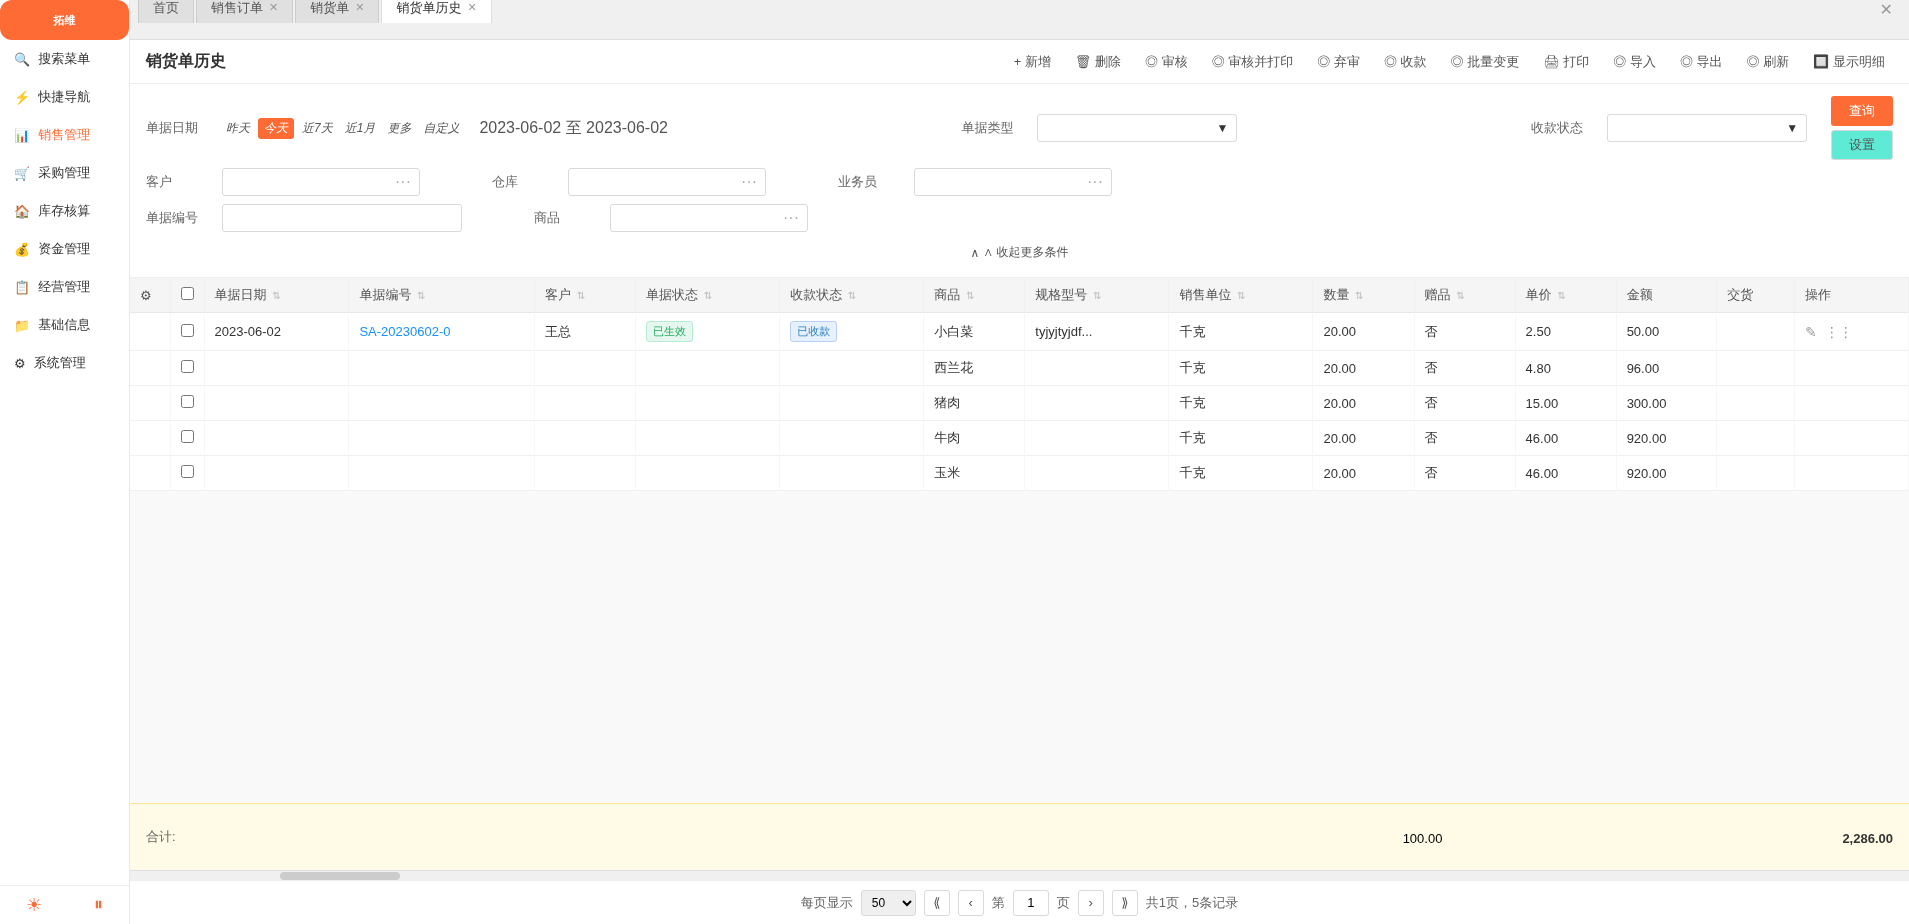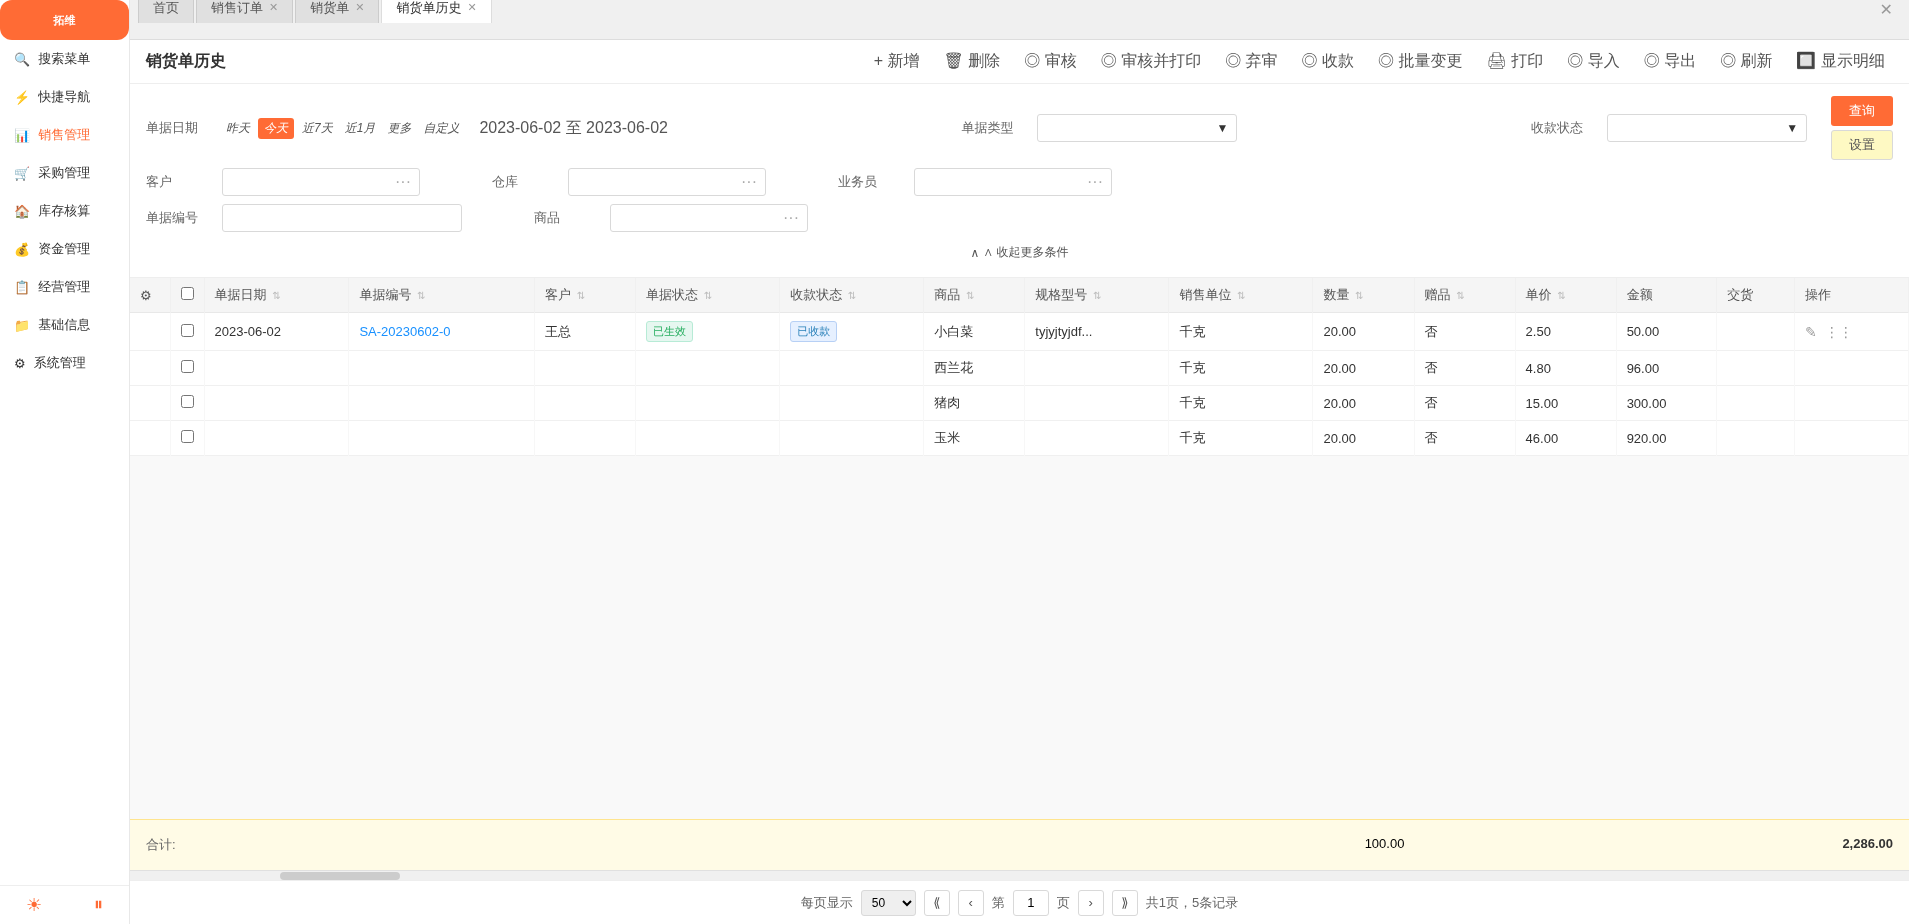--- a/index.html
+++ b/index.html
@@ -99,21 +99,21 @@
       font-size: 16px;
       font-weight: bold;
       color: #333;
       margin-right: auto;
     }
     .toolbar-btn {
       display: flex;
       align-items: center;
       gap: 3px;
       padding: 4px 8px;
-      font-size: 16px;
+      font-size: 13px;
       cursor: pointer;
       color: #555;
       border: none;
       background: none;
     }
 
     
     .filter-area {
       background: #fff;
       padding: 12px 16px;
@@ -240,26 +240,25 @@
     .badge-green { background: #e6f7f0; color: #27ae60; border: 1px solid #b7ebd6; }
     .badge-blue { background: #e6f0ff; color: #2980b9; border: 1px solid #b7d0f5; }
     .link-text { color: #1890ff; cursor: pointer; }
     .action-icons { display: flex; gap: 8px; }
     .action-icon { cursor: pointer; color: #999; font-size: 14px; }
 
     
     .table-footer {
       background: #fffbe6;
       border-top: 1px solid #ffe58f;
-      padding: 16px 16px;
-      display: flex;
-      align-items: flex-start;
+      padding: 24px 16px;
+      display: flex;
+      align-items: flex-end;
       font-size: 13px;
       flex-shrink: 0;
-      gap: 38px;
     }
     .footer-label { color: #666; margin-right: 16px; }
     .footer-total { font-weight: bold; color: #333; }
 
     
     .pagination-bar {
       height: 44px;
       background: #fff;
       border-top: 1px solid #eee;
       display: flex;
@@ -316,21 +315,21 @@
     .query-btn {
       background: #ff6b35;
       color: #fff;
       border: none;
       border-radius: 3px;
       padding: 6px 18px;
       cursor: pointer;
       font-size: 13px;
     }
     .settings-btn {
-      background: #fef9c3;
+      background: #5eead4;
       color: #555;
       border: 1px solid #d9d9d9;
       border-radius: 3px;
       padding: 5px 14px;
       cursor: pointer;
       font-size: 13px;
     }
   </style>
 </head>
 <body>
@@ -588,20 +587,40 @@
       </td>
     </tr>
             <tr>
       <td></td>
       <td><input type="checkbox" style=""></td>
       <td></td>
       <td><span class="link-text"></span></td>
       <td></td>
       <td></td>
       <td></td>
+      <td>牛肉</td>
+      <td></td>
+      <td>千克</td>
+      <td>20.00</td>
+      <td>否</td>
+      <td>46.00</td>
+      <td>920.00</td>
+      <td></td>
+      <td>
+        
+      </td>
+    </tr>
+            <tr>
+      <td></td>
+      <td><input type="checkbox" style=""></td>
+      <td></td>
+      <td><span class="link-text"></span></td>
+      <td></td>
+      <td></td>
+      <td></td>
       <td>玉米</td>
       <td></td>
       <td>千克</td>
       <td>20.00</td>
       <td>否</td>
       <td>46.00</td>
       <td>920.00</td>
       <td></td>
       <td>
         

